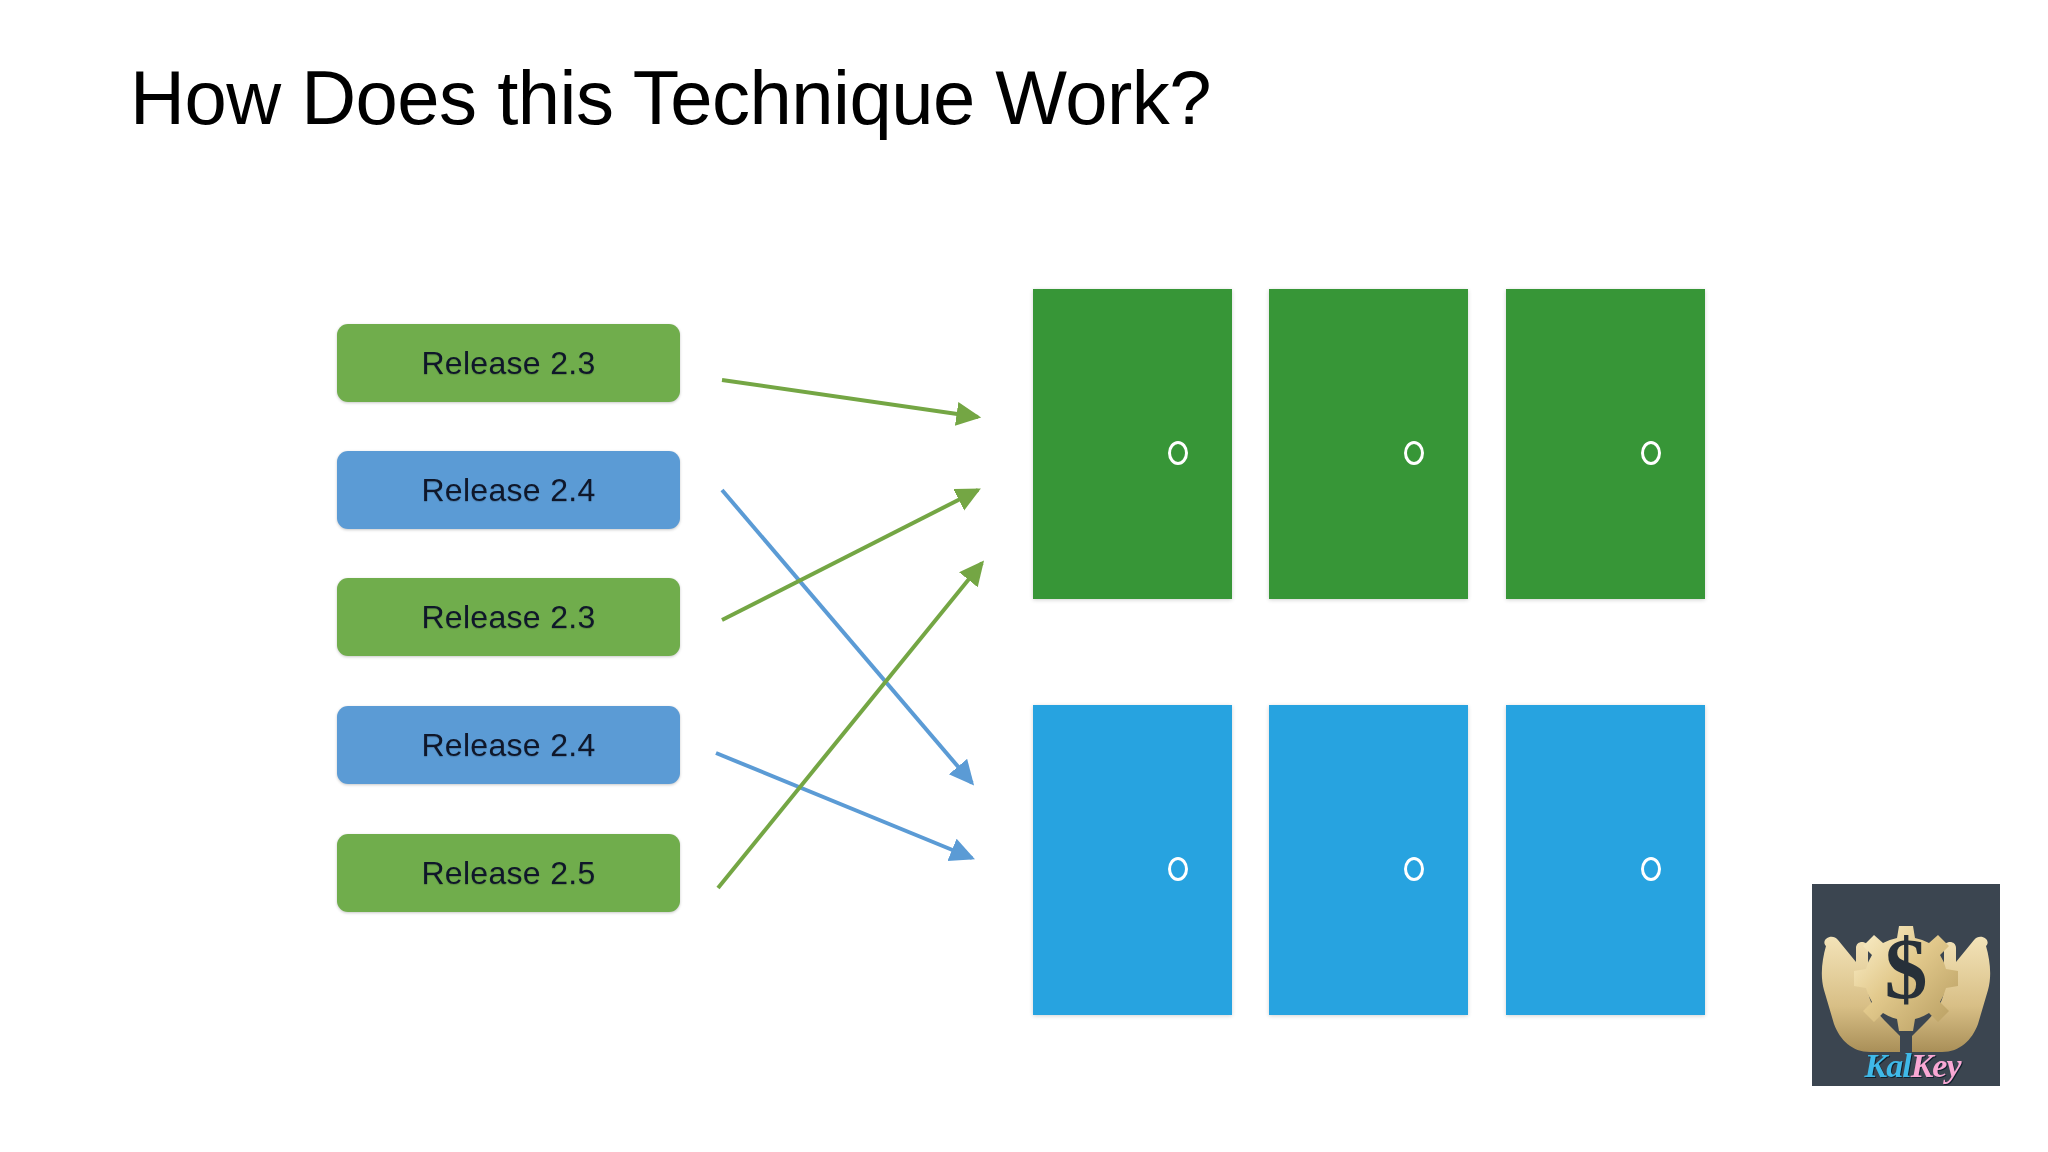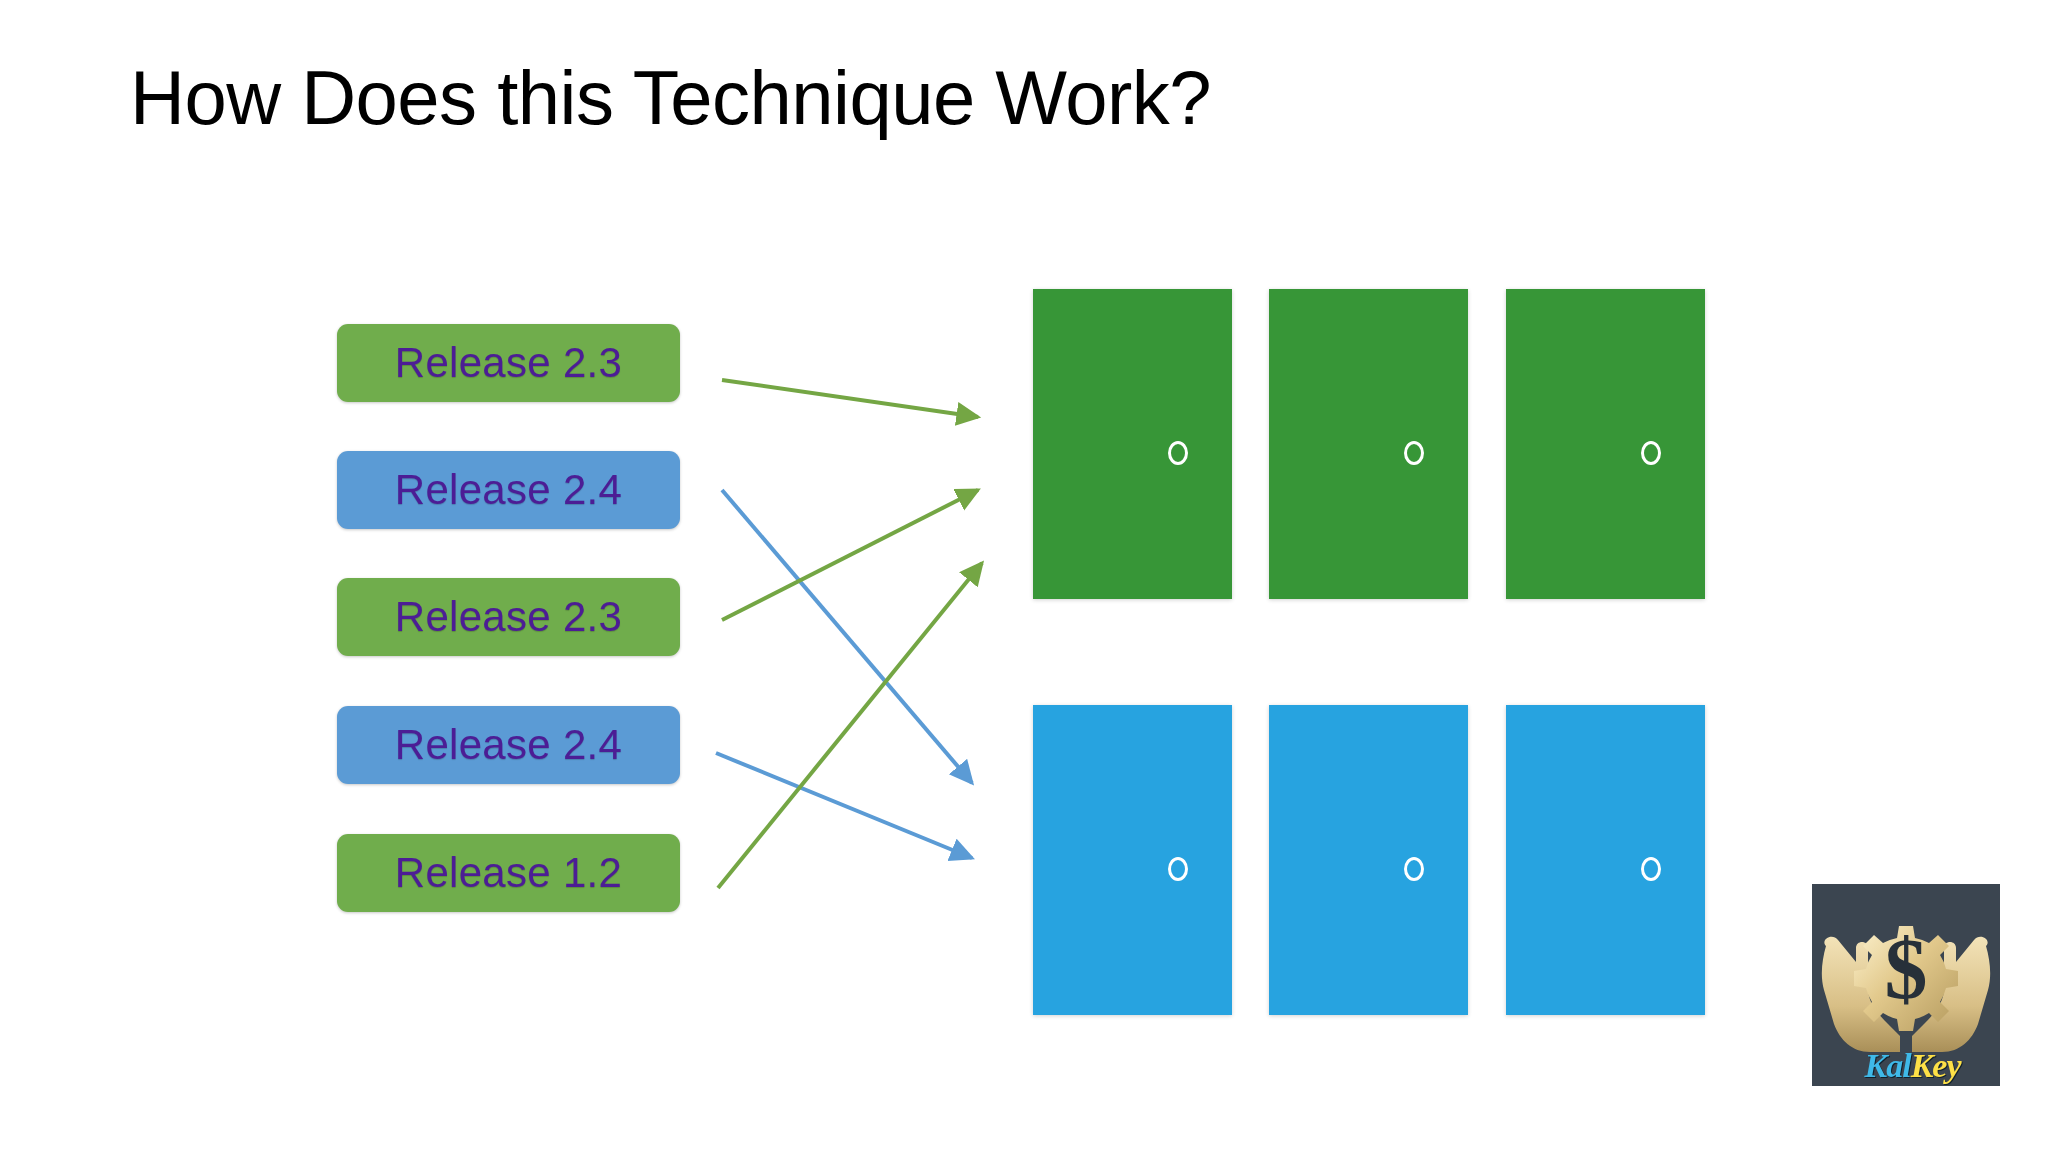--- a/index.html
+++ b/index.html
@@ -53,22 +53,22 @@
     width: 343px;
     height: 78px;
     border-radius: 11px;
     box-sizing: border-box;
     display: flex;
     align-items: center;
     justify-content: center;
     box-shadow: 0 1px 3px rgba(0,0,0,0.22);
   }
   .release-box .release-label {
-    color: #4c1d95;
-    font-size: 42px;
+    color: #0f172a;
+    font-size: 32px;
     font-weight: 400;
     letter-spacing: 0.3px;
     text-shadow: 0 1px 1px rgba(0,0,0,0.18);
     font-family: "Liberation Sans", sans-serif;
     white-space: nowrap;
   }
   .rb-0 { top: 0px; }
   .rb-1 { top: 127px; }
   .rb-2 { top: 254px; }
   .rb-3 { top: 382px; }
@@ -154,21 +154,21 @@
     width: 188px;
     text-align: center;
     font-size: 34px;
     font-weight: bold;
     font-style: italic;
     letter-spacing: -1px;
     font-family: "Liberation Serif", serif;
     line-height: 36px;
   }
   #kalkey-logo .wm-a { color: #3fb9e8; text-shadow: 1px 1px 0 #10202c; margin-left: 13px; }
-  #kalkey-logo .wm-b { color: #fde047; text-shadow: 1px 1px 0 #10202c; }
+  #kalkey-logo .wm-b { color: #f9a8d4; text-shadow: 1px 1px 0 #10202c; }
 </style>
 </head>
 <body>
 
 <div id="slide">
 
   <div id="slide-title">How Does this Technique Work?</div>
 
   <div id="release-stack">
 
@@ -182,21 +182,21 @@
 
     <div class="release-box rb-2" style="background:#70AD4C;">
       <span class="release-label">Release 2.3</span>
     </div>
 
     <div class="release-box rb-3" style="background:#5B9BD5;">
       <span class="release-label">Release 2.4</span>
     </div>
 
     <div class="release-box rb-4" style="background:#70AD4C;">
-      <span class="release-label">Release 1.2</span>
+      <span class="release-label">Release 2.5</span>
     </div>
 
   </div>
 
   <svg id="arrow-layer" viewBox="0 0 2048 1152">
     <defs>
       <marker id="arrow-green" markerWidth="7" markerHeight="7" refX="5.4" refY="3" orient="auto" markerUnits="strokeWidth">
         <path d="M0,0 L6.2,3 L0,6 Z" fill="#74A644"></path>
       </marker>
       <marker id="arrow-blue" markerWidth="7" markerHeight="7" refX="5.4" refY="3" orient="auto" markerUnits="strokeWidth">

